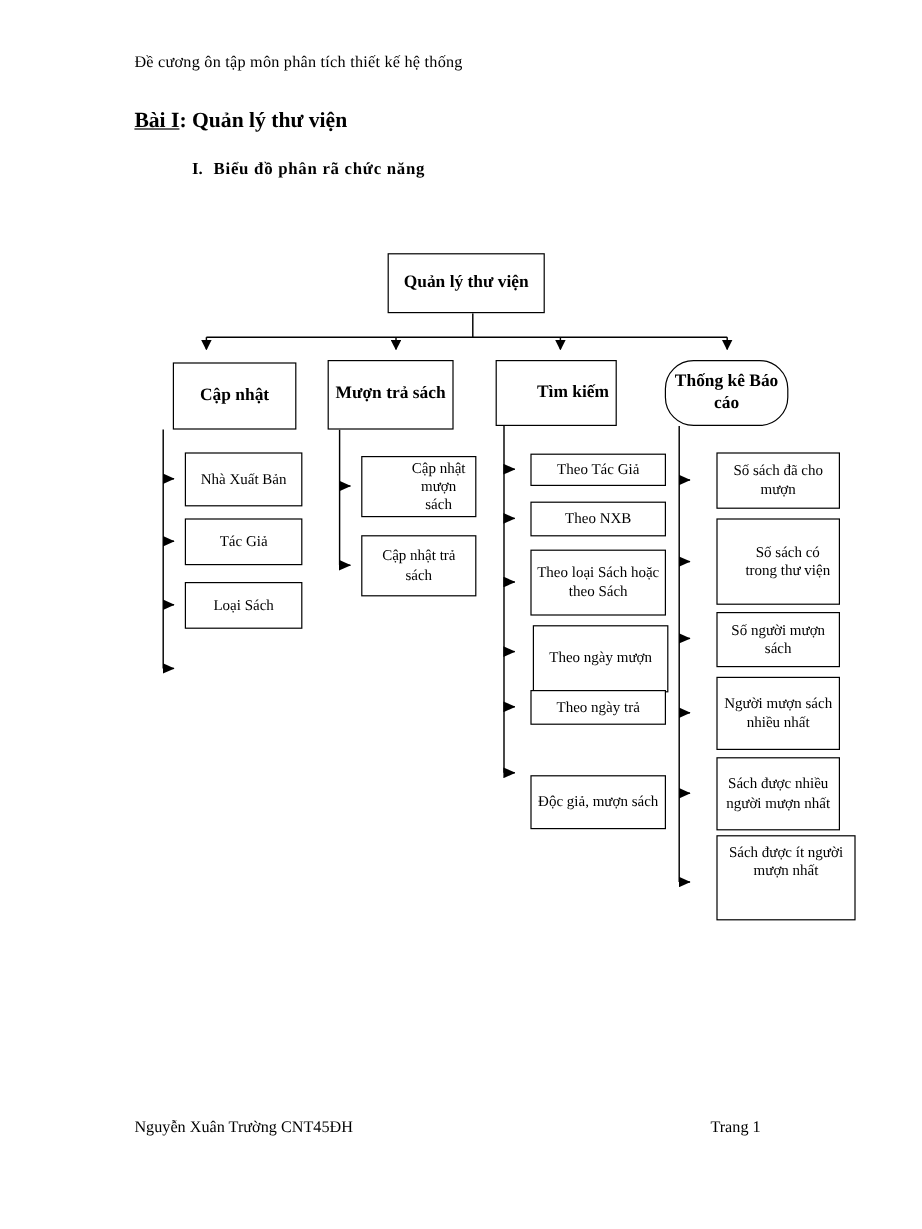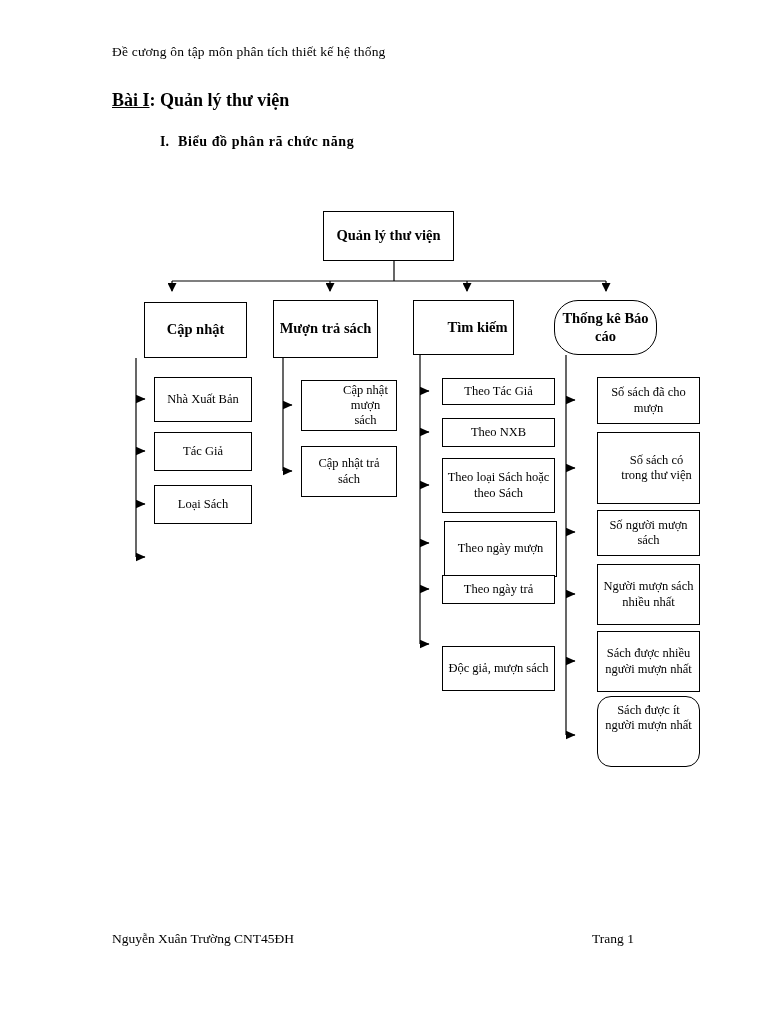--- a/index.html
+++ b/index.html
@@ -206,20 +206,20 @@
     <div class="node leaf" style="left:442px; top:458px; width:113px; height:55px;">Theo loại Sách hoặc theo Sách</div>
     <div class="node leaf" style="left:444px; top:521px; width:113px; height:56px;">Theo ngày mượn</div>
     <div class="node leaf" style="left:442px; top:575px; width:113px; height:29px;">Theo ngày trả</div>
     <div class="node leaf" style="left:442px; top:622px; width:113px; height:45px;margin-top:24px;">Độc giả, mượn sách</div>
 
     <div class="node leaf" style="left:597px; top:377px; width:103px; height:47px;">Số sách đã cho mượn</div>
     <div class="node leaf" style="left:597px; top:432px; width:103px; height:72px;padding-left:20px;">Số sách có trong thư viện</div>
     <div class="node leaf" style="left:597px; top:510px; width:103px; height:46px;">Số người mượn sách</div>
     <div class="node leaf" style="left:597px; top:564px; width:103px; height:61px;">Người mượn sách nhiều nhất</div>
     <div class="node leaf" style="left:597px; top:631px; width:103px; height:61px;">Sách được nhiều người mượn nhất</div>
-    <div class="node leaf top-align" style="left:597px; top:696px; width:103px; height:71px;border-radius:14px;">Sách được  ít người mượn nhất</div>
+    <div class="node leaf top-align" style="left:597px; top:696px; width:116px; height:71px;">Sách được  ít người mượn nhất</div>
 
   </div>
 
   <div class="footer-left">Nguyễn Xuân Trường CNT45ĐH</div>
   <div class="footer-right">Trang  1</div>
 
 </div>
 
 </body></html>

